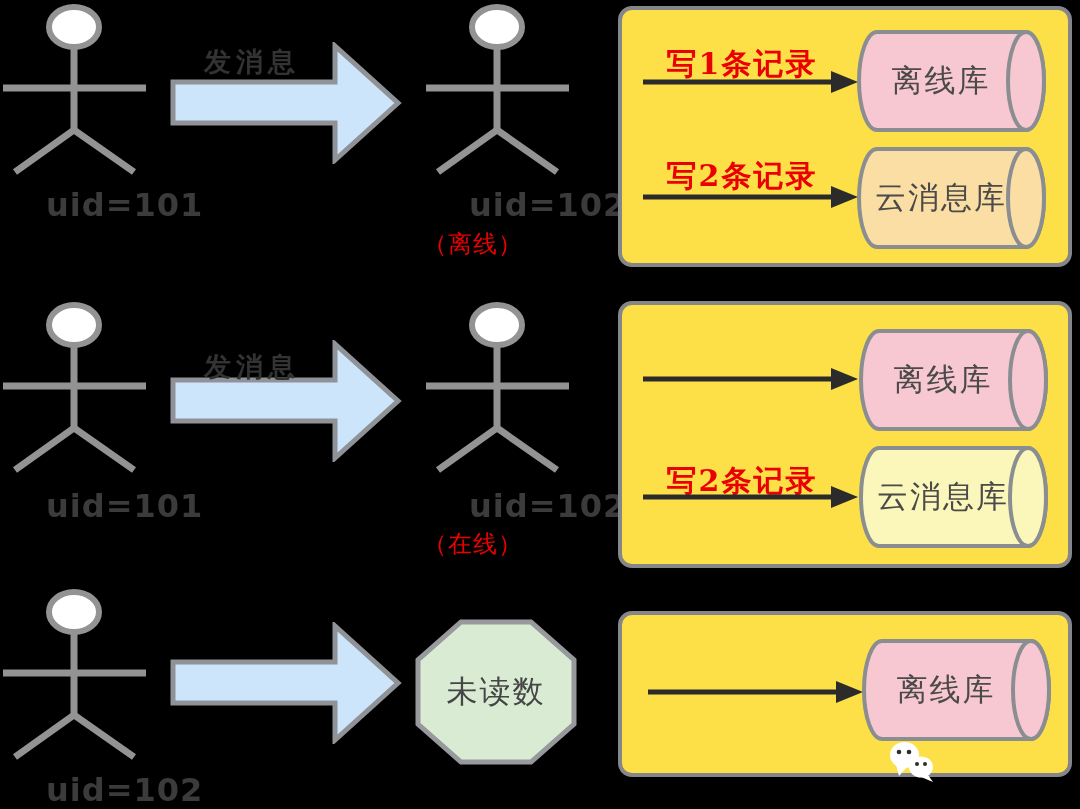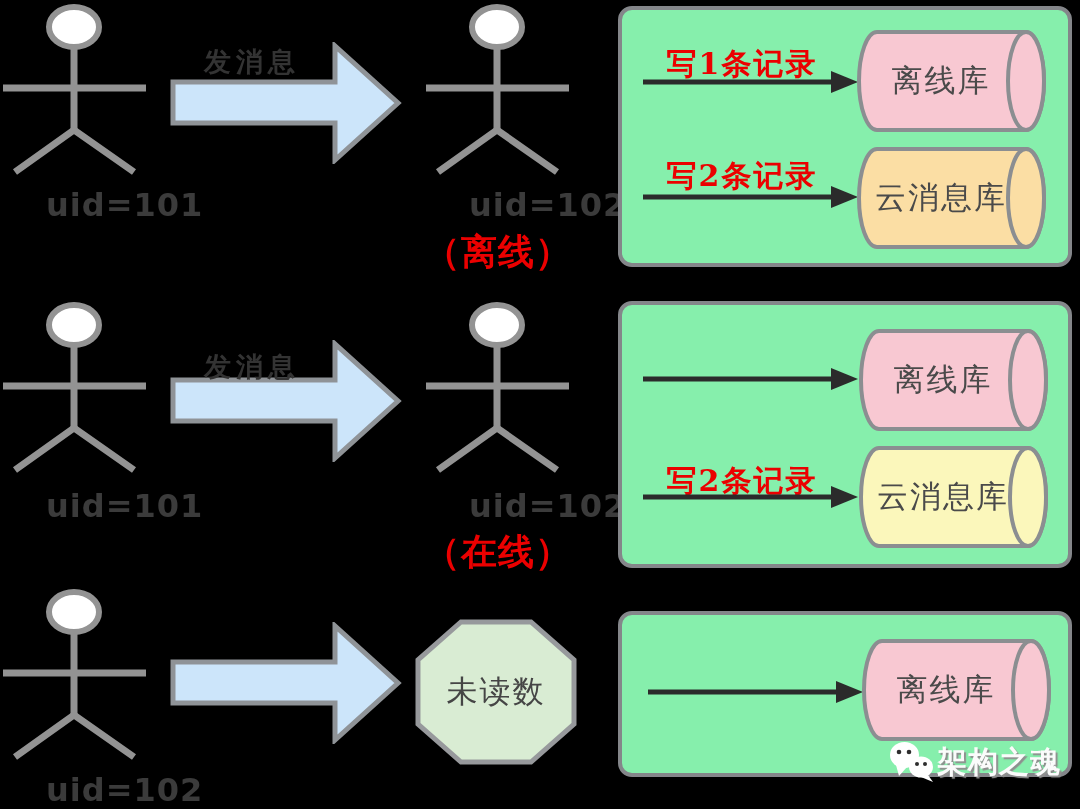--- a/index.html
+++ b/index.html
@@ -9,31 +9,31 @@
   }
   .row{position:absolute;left:0;width:1080px;}
   .abs{position:absolute;}
   .uid{
     position:absolute;width:150px;text-align:center;
     font-size:32px;font-weight:bold;color:#3b3b3b;letter-spacing:1px;
     font-family:"DejaVu Sans","Liberation Sans",sans-serif;
     margin-left:46px;
   }
   .status{
-    position:absolute;width:150px;text-align:center;
-    font-size:36px;font-weight:bold;color:#eb0000;letter-spacing:1px;
+    position:absolute;width:150px;
+    font-size:24px;font-weight:normal;color:#eb0000;letter-spacing:1px;
   }
   .action-label{
     position:absolute;width:160px;text-align:center;
     font-size:27px;font-weight:bold;color:#333;letter-spacing:5px;
     font-family:Liberation Sans, sans-serif;
   }
   .panel{
     position:absolute;left:618px;width:454px;box-sizing:border-box;
-    background:#86efac;border:4px solid #84868a;border-radius:14px;
+    background:#fde047;border:4px solid #84868a;border-radius:14px;
     box-shadow:2px 2px 0 rgba(0,0,0,0.35);
   }
   .flow-label{
     position:absolute;text-align:center;
     font-size:30px;font-weight:bold;color:#eb0000;letter-spacing:2px;
     font-family:"DejaVu Serif","Liberation Serif",serif;white-space:nowrap;
   }
   .cyl{position:absolute;width:190px;height:104px;}
   .cyl svg{position:absolute;left:0;top:0;}
   .cyl-label{
@@ -202,15 +202,14 @@
   <svg class="abs" style="left:888px;top:740px;" width="48" height="44" viewBox="0 0 48 44">
     <polygon points="8,25 11,36 19,27" fill="#ffffff"></polygon>
     <ellipse cx="16.5" cy="15" rx="14.5" ry="13" fill="#ffffff"></ellipse>
     <circle cx="11" cy="12" r="2.3" fill="#2e2e2e"></circle>
     <circle cx="21" cy="12" r="2.3" fill="#2e2e2e"></circle>
     <polygon points="40,35 45,42 33,37" fill="#ffffff"></polygon>
     <ellipse cx="33" cy="27" rx="12" ry="10.5" fill="#ffffff"></ellipse>
     <circle cx="29" cy="24" r="2" fill="#2e2e2e"></circle>
     <circle cx="37" cy="24" r="2" fill="#2e2e2e"></circle>
   </svg>
-  <div class="wm-text" style="left:937px;top:742px;">架构之魂</div>
 
 </div>
 
 </body></html>

